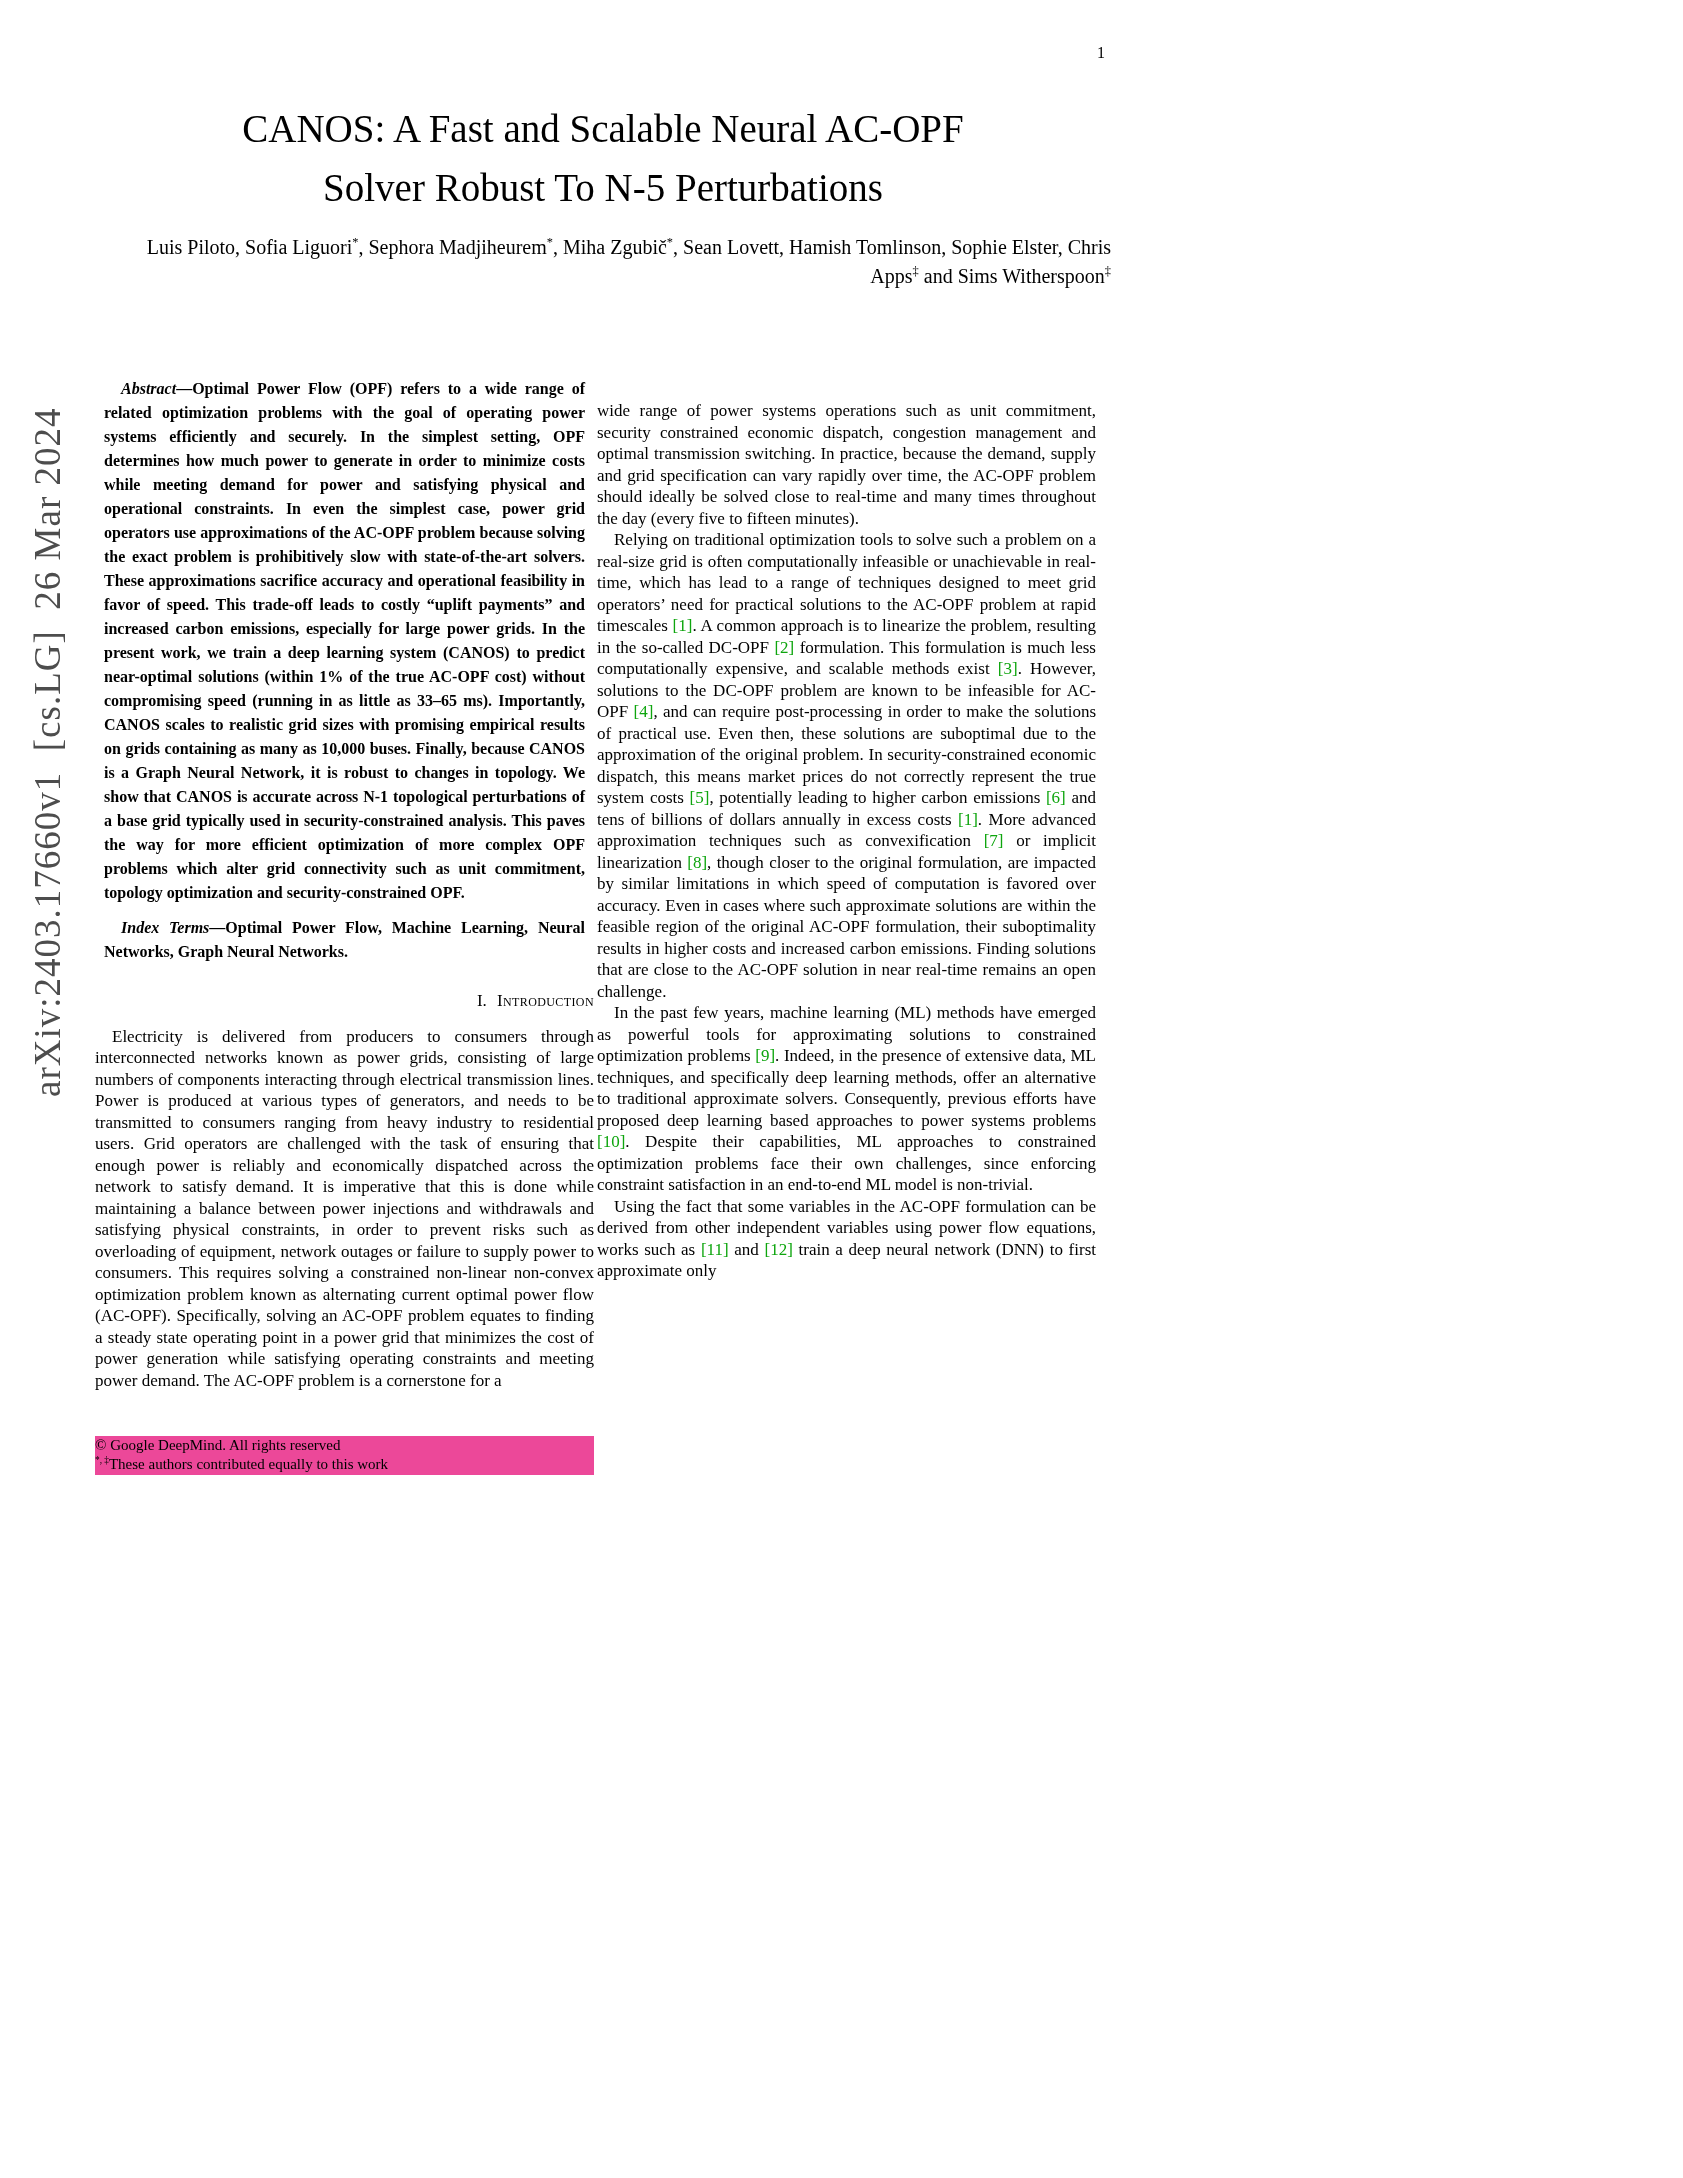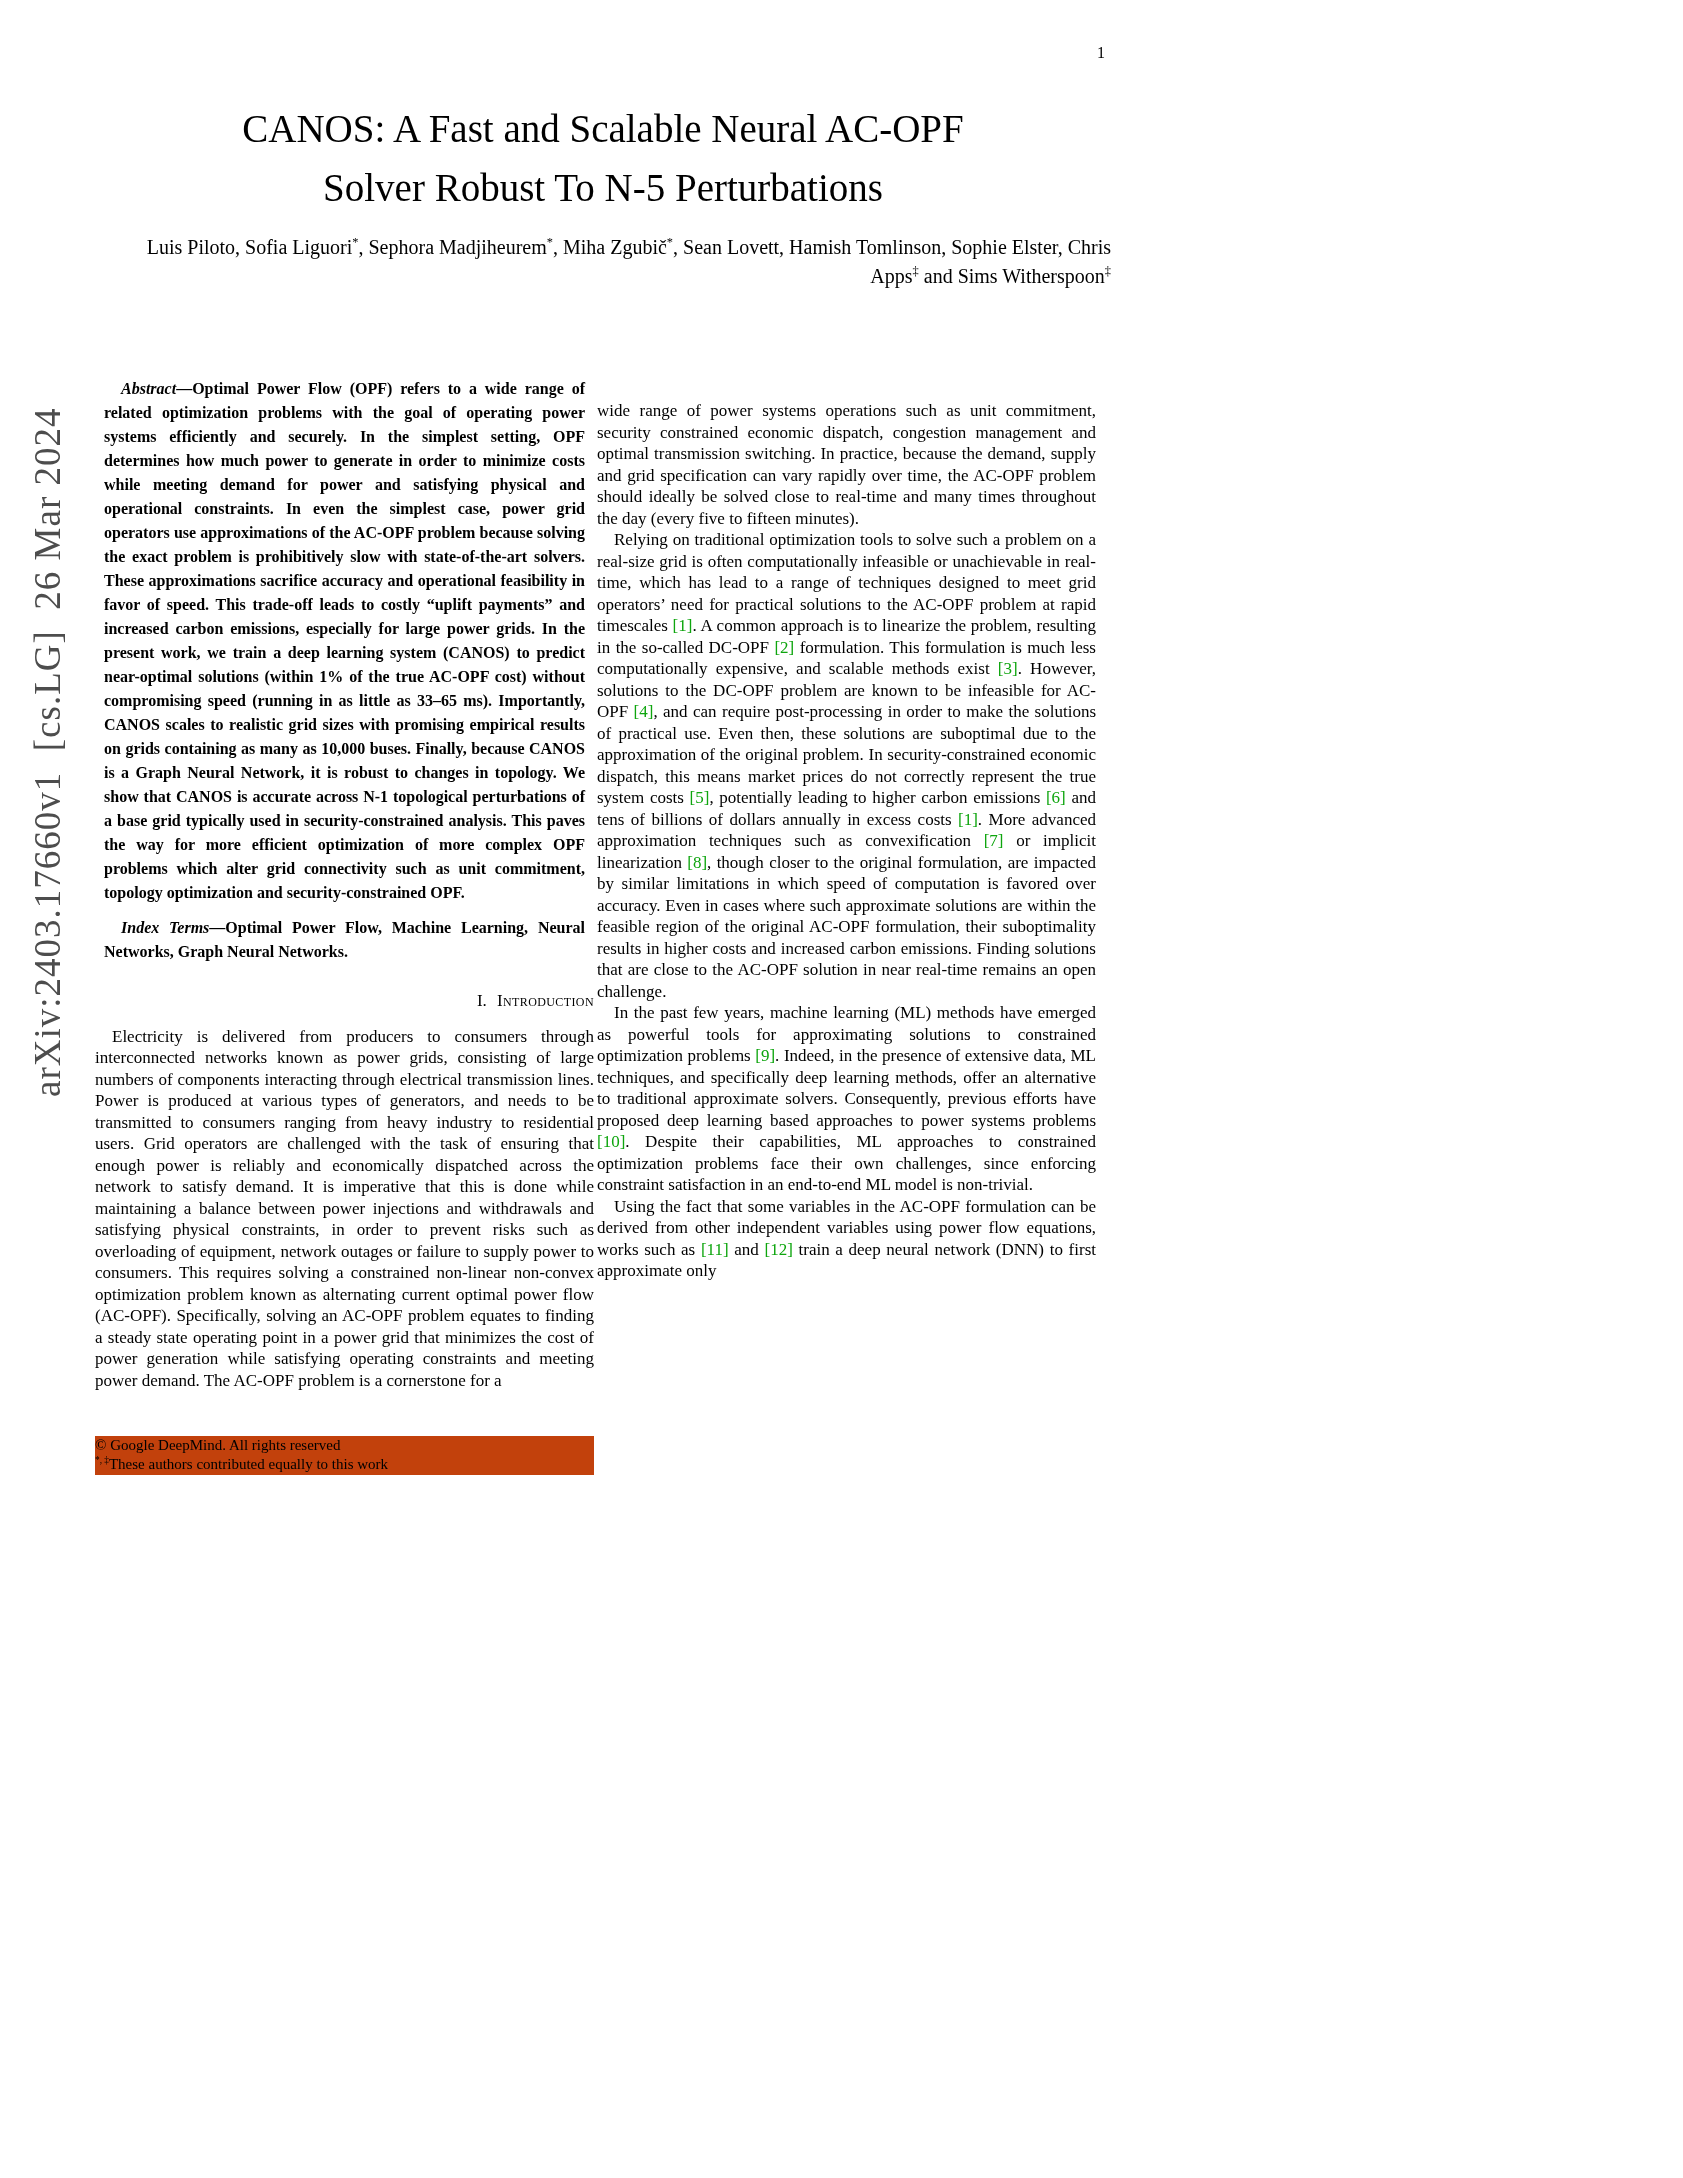--- a/index.html
+++ b/index.html
@@ -79,21 +79,21 @@
     margin-left: 10px;
     letter-spacing: 0.4px;
   }
   .body-par { margin: 0; text-indent: 17px; }
   .body-par.noindent { text-indent: 0; }
   .footnotes {
     position: absolute;
     left: 95px;
     top: 1436px;
     width: 499px;
-    background: #c2410c;
+    background: #ec4899;
     font-size: 15px;
     line-height: 19.3px;
   }
   .footnotes p { margin: 0; }
   sup { font-size: 62%; line-height: 0; }
   .cite { color: var(--cite-color, #0ea50e); }
 </style>
 </head>
 <body>
 

